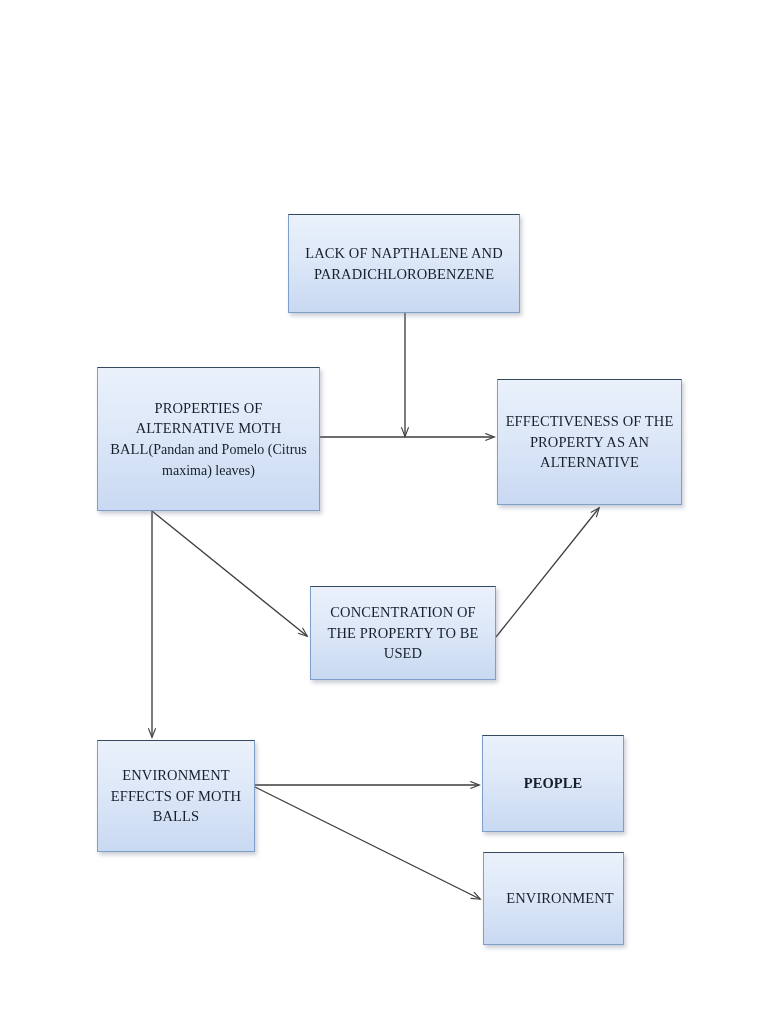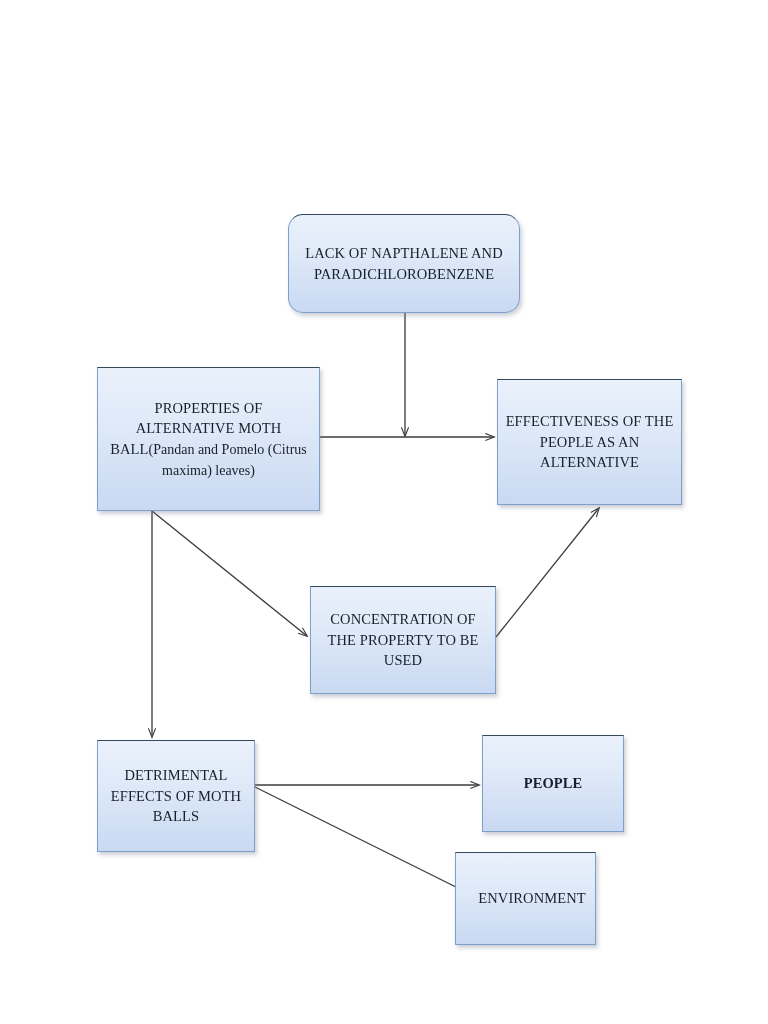--- a/index.html
+++ b/index.html
@@ -80,41 +80,41 @@
       <line x1="405" y1="313" x2="405" y2="436" marker-end="url(#ah)"></line>
       <line x1="320" y1="437" x2="494" y2="437" marker-end="url(#ah)"></line>
       <line x1="152" y1="511" x2="307" y2="636" marker-end="url(#ah)"></line>
       <line x1="152" y1="511" x2="152" y2="737" marker-end="url(#ah)"></line>
       <line x1="496" y1="637" x2="599" y2="508" marker-end="url(#ah)"></line>
       <line x1="255" y1="785" x2="479" y2="785" marker-end="url(#ah)"></line>
       <line x1="255" y1="787" x2="480" y2="899" marker-end="url(#ah)"></line>
     </g>
   </svg>
 
-  <div class="node" style="left:288px; top:214px; width:232px; height:99px;border-radius:15px;">
+  <div class="node" style="left:288px; top:214px; width:232px; height:99px;">
     <span class="label-inner">LACK OF NAPTHALENE AND PARADICHLOROBENZENE</span>
   </div>
 
   <div class="node" style="left:97px; top:367px; width:223px; height:144px;">
     <span class="label-inner"><span>PROPERTIES OF ALTERNATIVE MOTH BALL</span><span class="sub-run">(Pandan and Pomelo (Citrus maxima) leaves)</span></span>
   </div>
 
   <div class="node" style="left:497px; top:379px; width:185px; height:126px;">
-    <span class="label-inner">EFFECTIVENESS OF THE PEOPLE AS AN ALTERNATIVE</span>
+    <span class="label-inner">EFFECTIVENESS OF THE PROPERTY AS AN ALTERNATIVE</span>
   </div>
 
-  <div class="node" style="left:310px; top:586px; width:186px; height:108px;justify-content:flex-end;">
+  <div class="node" style="left:310px; top:586px; width:186px; height:94px;justify-content:flex-end;">
     <span class="label-inner">CONCENTRATION OF THE PROPERTY TO BE USED</span>
   </div>
 
   <div class="node" style="left:97px; top:740px; width:158px; height:112px;">
-    <span class="label-inner">DETRIMENTAL EFFECTS OF MOTH BALLS</span>
+    <span class="label-inner">ENVIRONMENT EFFECTS OF MOTH BALLS</span>
   </div>
 
   <div class="node" style="left:482px; top:735px; width:142px; height:97px;font-weight:bold;">
     <span class="label-inner">PEOPLE</span>
   </div>
 
-  <div class="node" style="left:455px; top:852px; width:141px; height:93px;padding-left:19px;">
+  <div class="node" style="left:483px; top:852px; width:141px; height:93px;padding-left:19px;">
     <span class="label-inner">ENVIRONMENT</span>
   </div>
 
 </div>
 
 </body></html>

